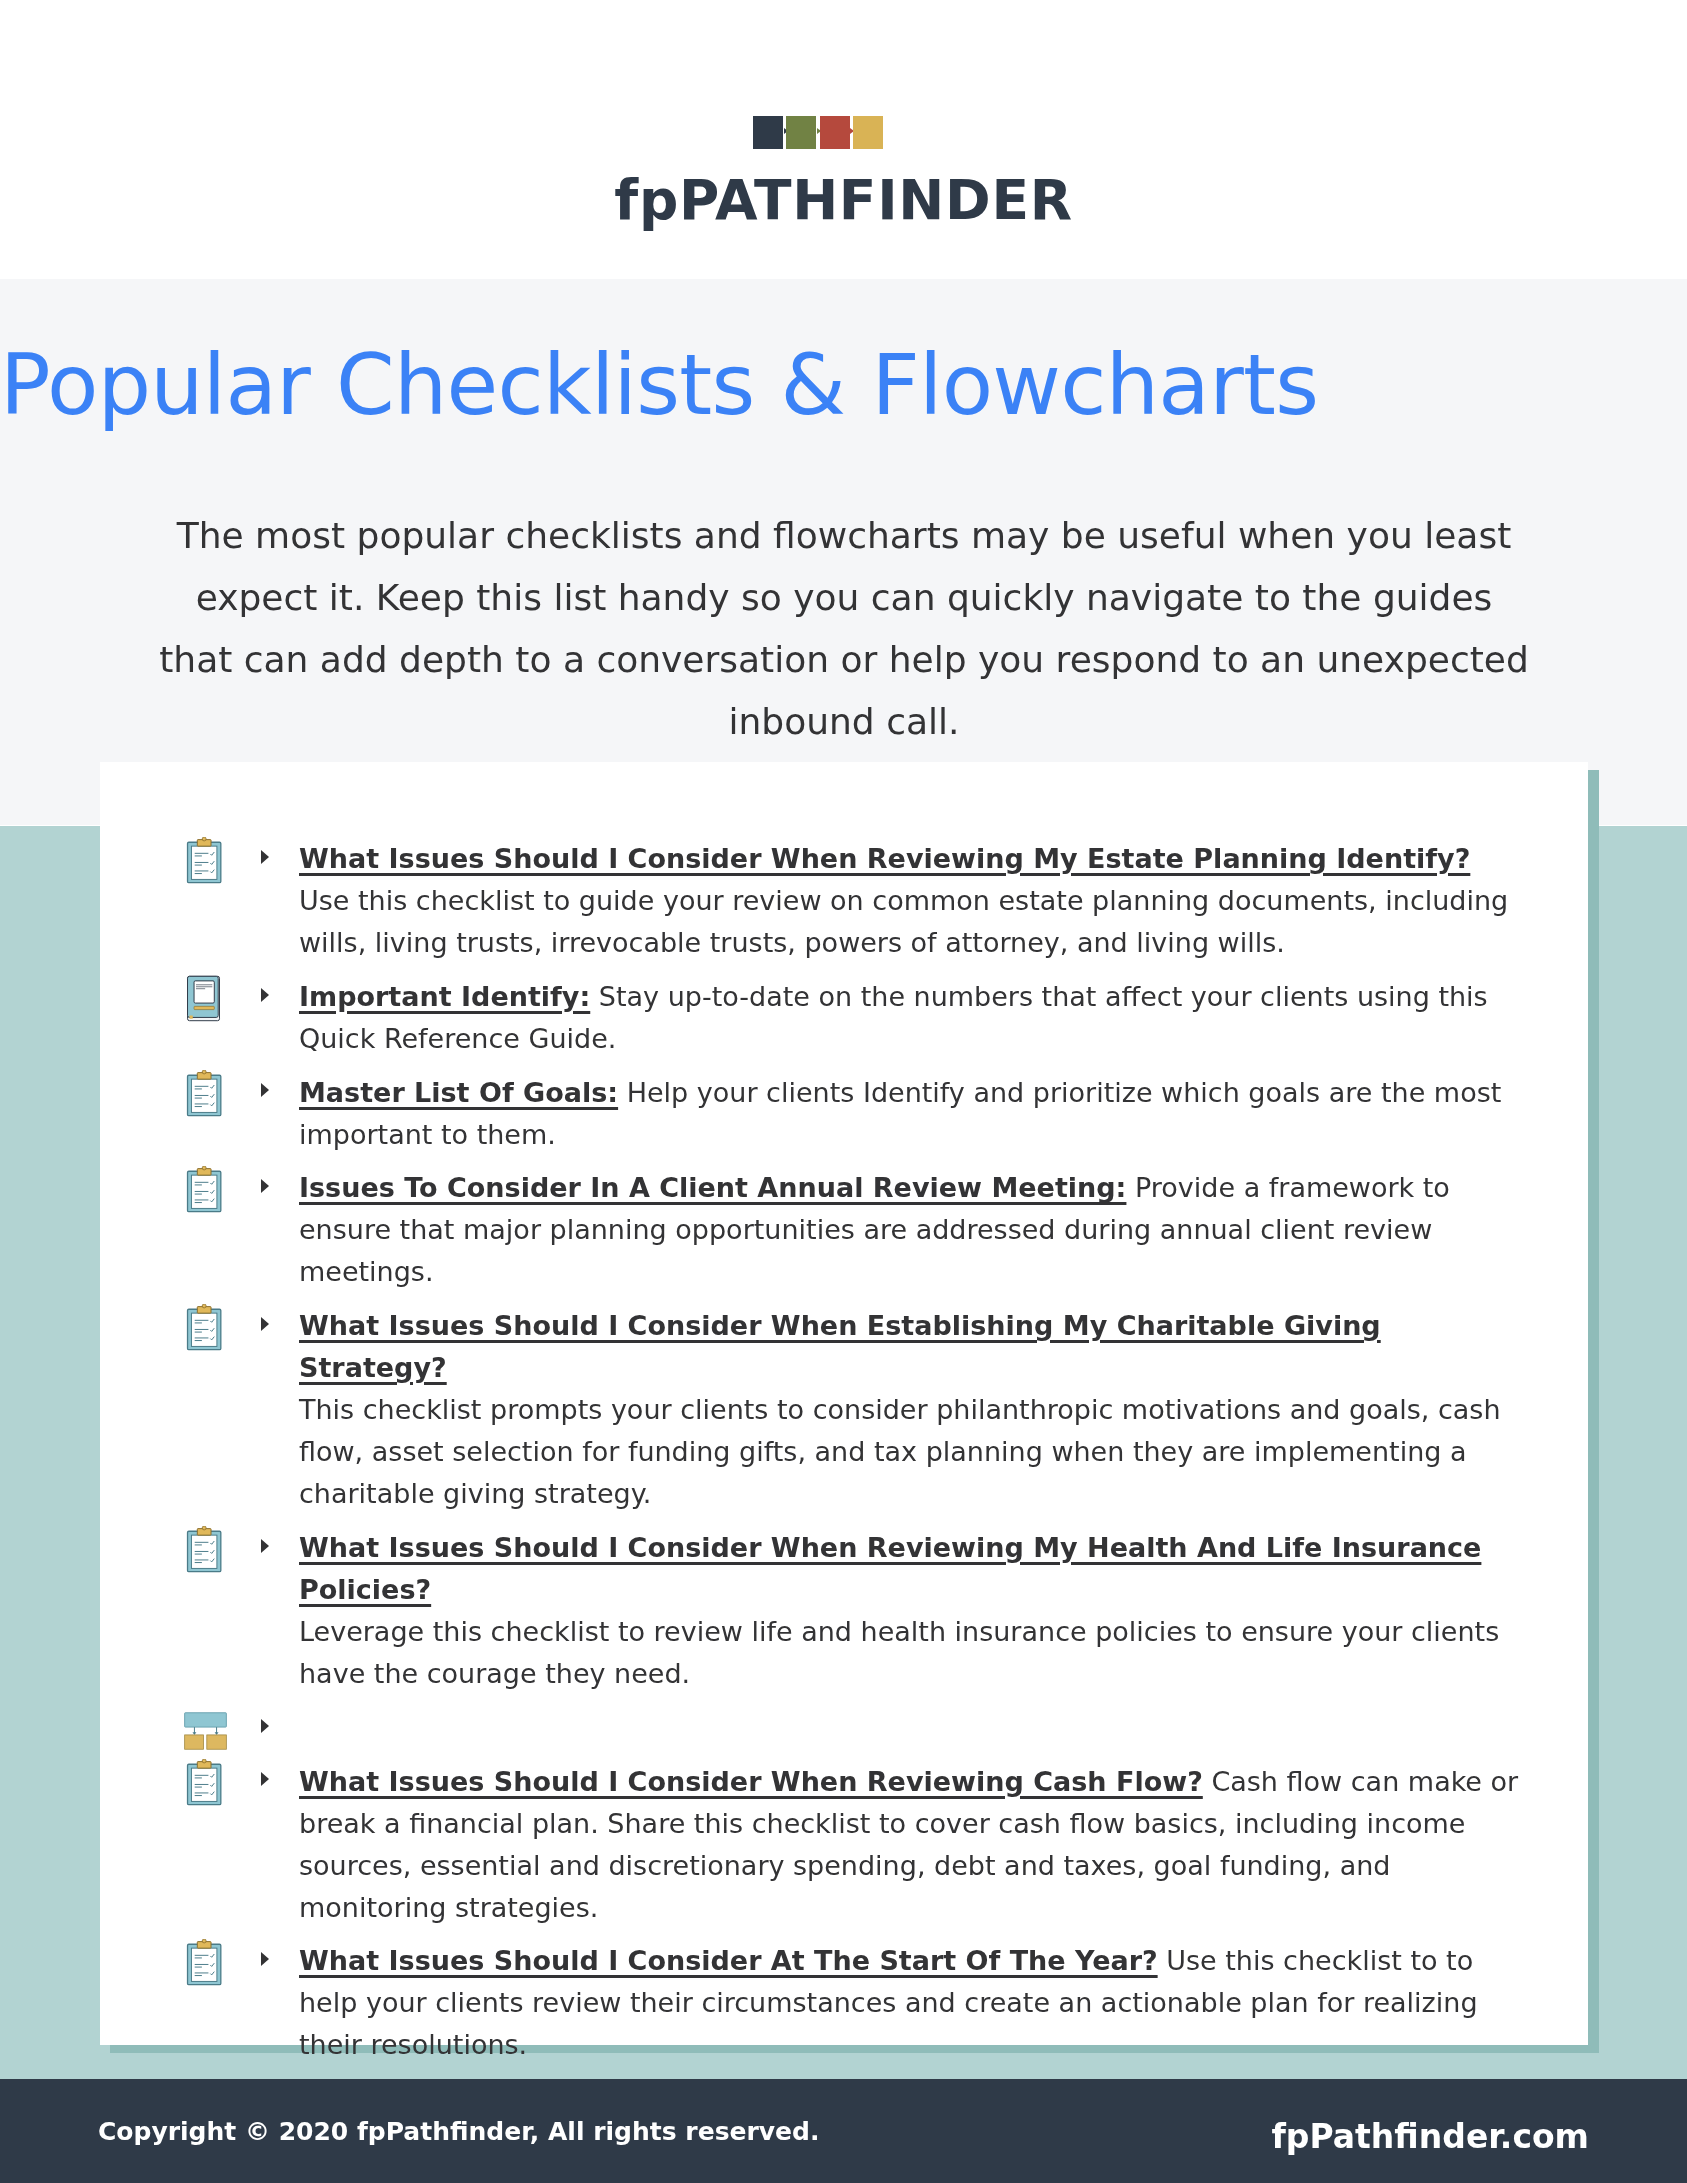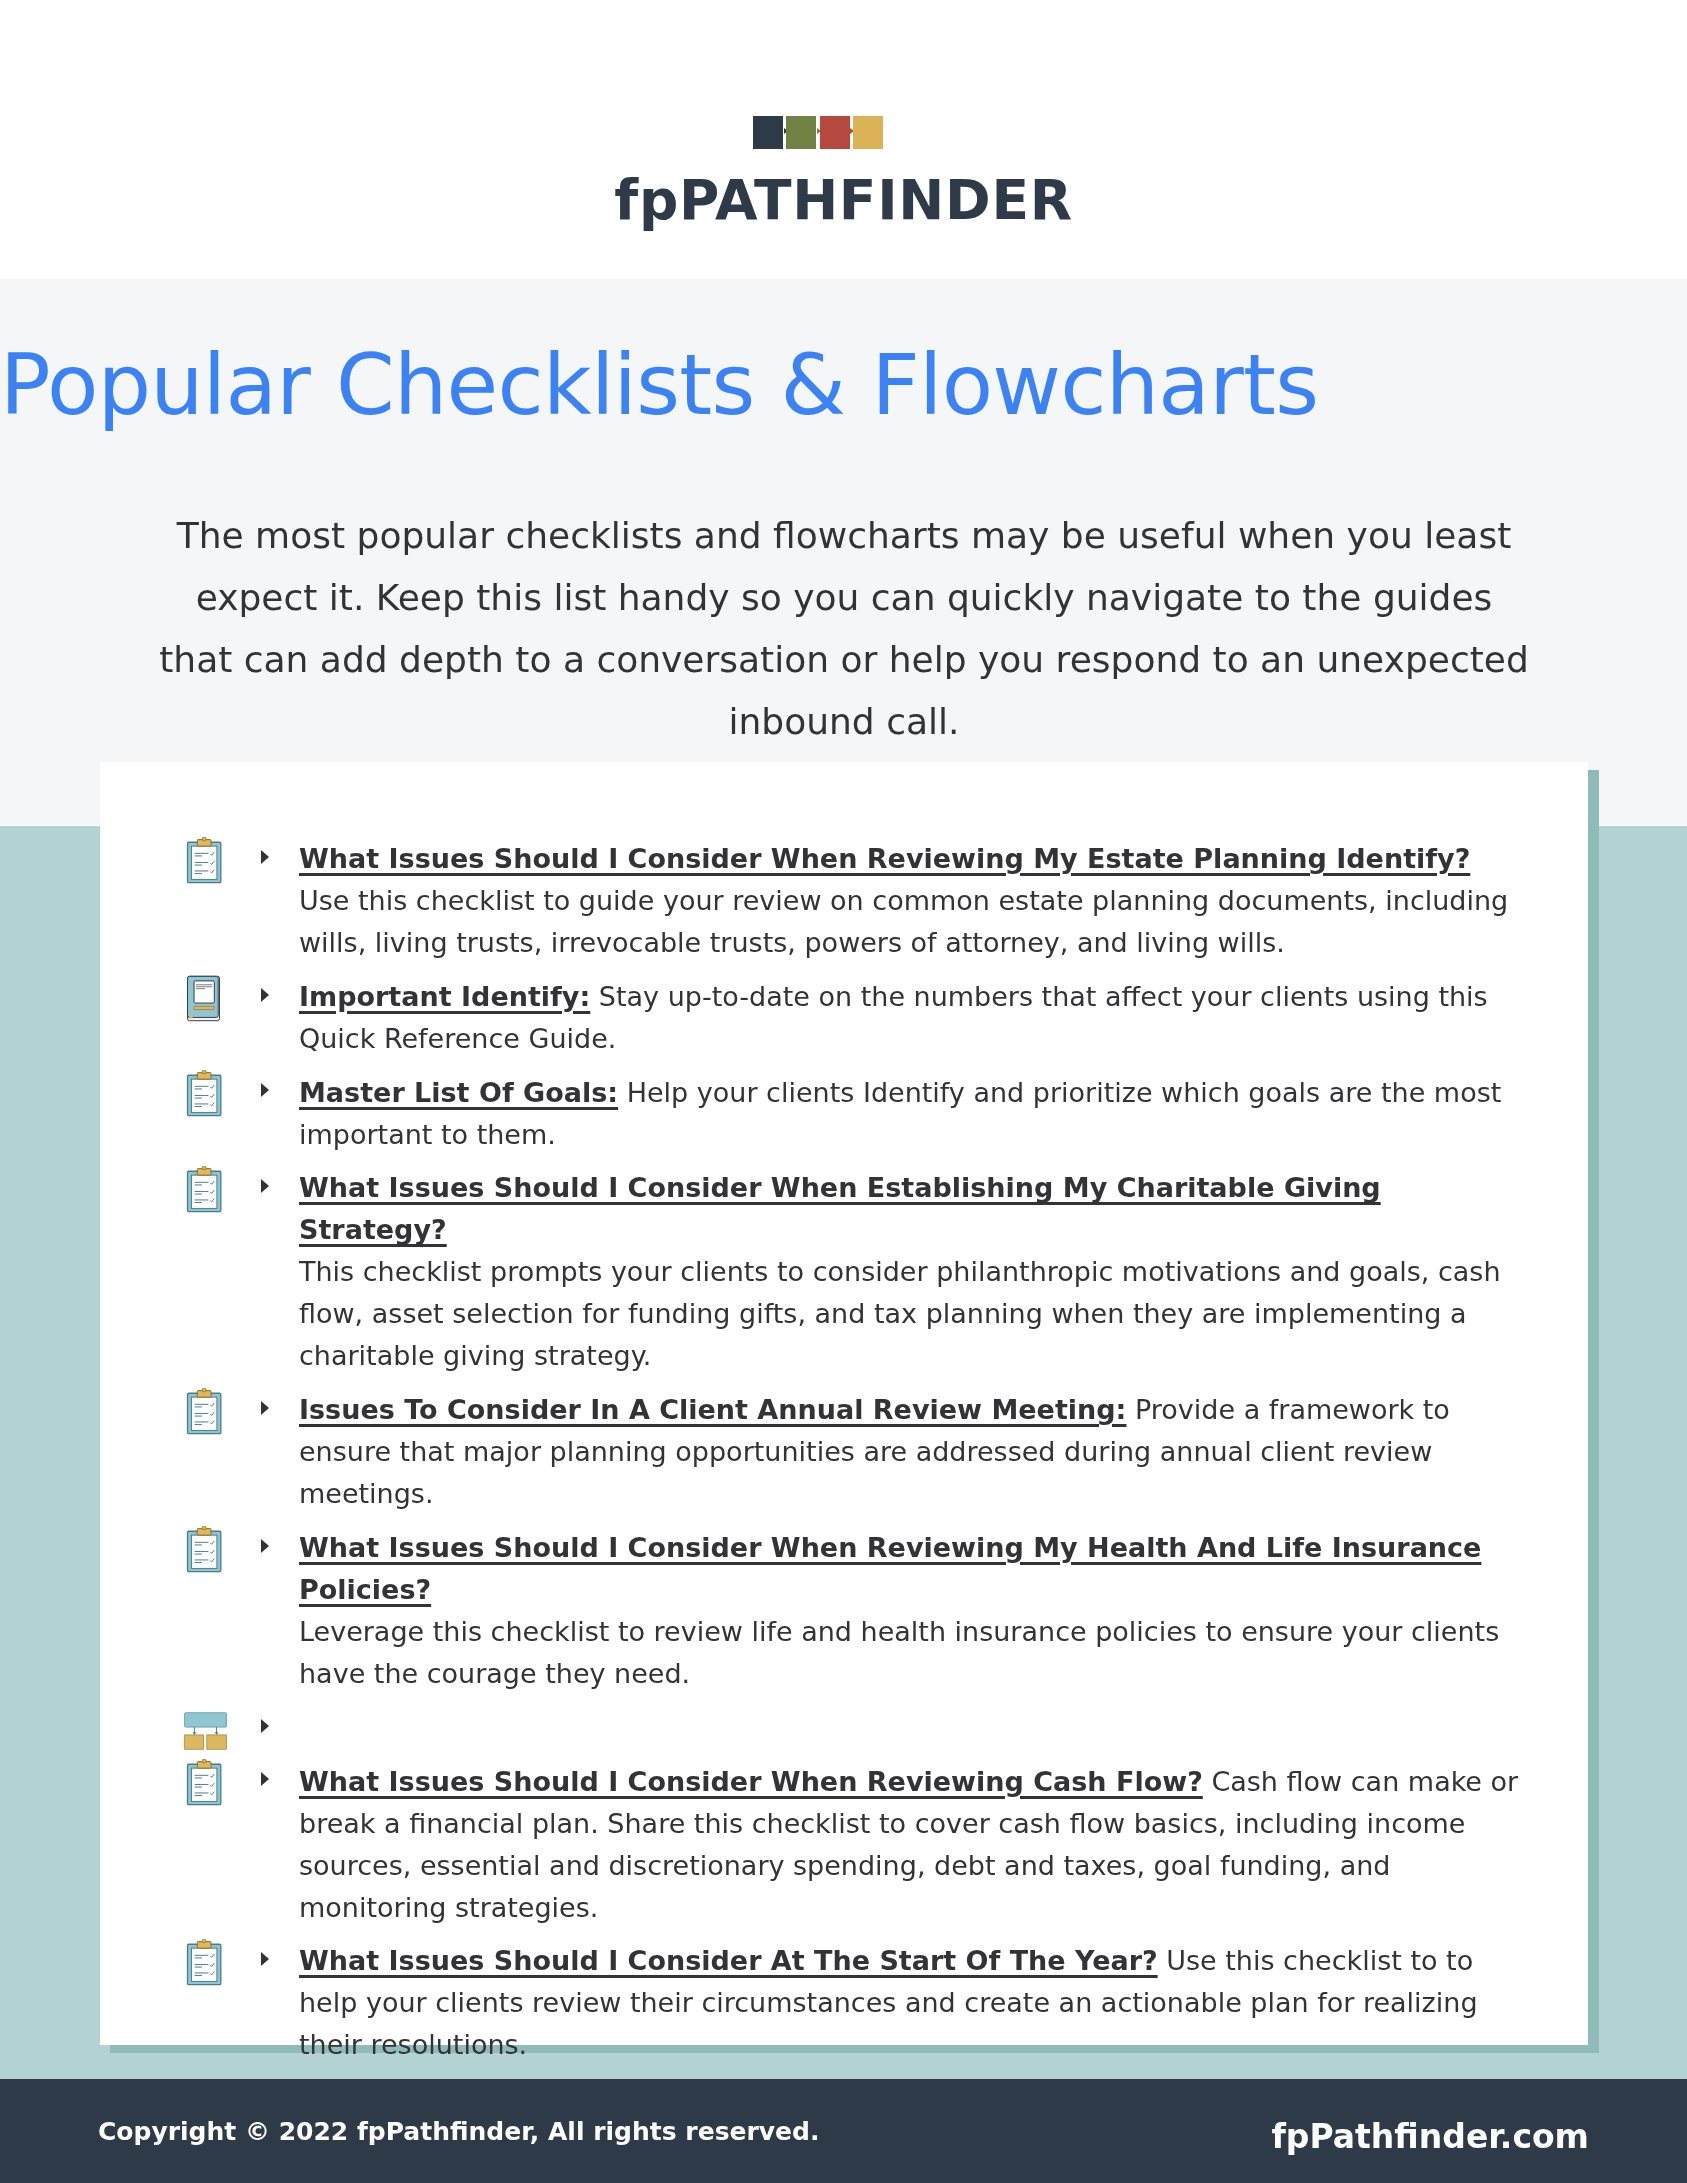--- a/index.html
+++ b/index.html
@@ -141,44 +141,44 @@
     <line x1="13" y1="43" x2="24" y2="43" stroke="#4a7b88" stroke-width="1.5"></line>
     <polyline points="37,40 39,42 43,37" fill="none" stroke="#4a7b88" stroke-width="1.5"></polyline>
     <line x1="13" y1="52" x2="34" y2="52" stroke="#4a7b88" stroke-width="1.5"></line>
     <line x1="13" y1="56" x2="24" y2="56" stroke="#4a7b88" stroke-width="1.5"></line>
     <polyline points="37,53 39,55 43,50" fill="none" stroke="#4a7b88" stroke-width="1.5"></polyline>
   </svg>
 </div>
       <div class="arrow-cell">
         <span class="arrow"></span>
       </div>
+      <div class="text"><a>Issues To Consider In A Client Annual Review Meeting:</a> <span>Provide a framework to ensure that major planning opportunities are addressed during annual client review meetings.</span></div>
+    </div>
+    <div class="item">
+      <div class="icon-cell">
+  <svg width="37" height="47" viewBox="0 0 56 72" style="top: -1.3px;">
+    <rect x="2" y="8" width="51" height="62" rx="2" fill="#8fc6d2" stroke="#4a7b88" stroke-width="2"></rect>
+    <rect x="8" y="14" width="39" height="51" fill="#ffffff" stroke="#4a7b88" stroke-width="1.5"></rect>
+    <rect x="17" y="4" width="21" height="10" rx="1" fill="#e0b85a" stroke="#8a6e2c" stroke-width="1.5"></rect>
+    <circle cx="27.5" cy="3" r="3" fill="#e0b85a" stroke="#8a6e2c" stroke-width="1.2"></circle>
+    <line x1="13" y1="25" x2="34" y2="25" stroke="#4a7b88" stroke-width="1.5"></line>
+    <line x1="13" y1="29" x2="24" y2="29" stroke="#4a7b88" stroke-width="1.5"></line>
+    <polyline points="37,26 39,28 43,23" fill="none" stroke="#4a7b88" stroke-width="1.5"></polyline>
+    <line x1="13" y1="39" x2="34" y2="39" stroke="#4a7b88" stroke-width="1.5"></line>
+    <line x1="13" y1="43" x2="24" y2="43" stroke="#4a7b88" stroke-width="1.5"></line>
+    <polyline points="37,40 39,42 43,37" fill="none" stroke="#4a7b88" stroke-width="1.5"></polyline>
+    <line x1="13" y1="52" x2="34" y2="52" stroke="#4a7b88" stroke-width="1.5"></line>
+    <line x1="13" y1="56" x2="24" y2="56" stroke="#4a7b88" stroke-width="1.5"></line>
+    <polyline points="37,53 39,55 43,50" fill="none" stroke="#4a7b88" stroke-width="1.5"></polyline>
+  </svg>
+</div>
+      <div class="arrow-cell">
+        <span class="arrow"></span>
+      </div>
       <div class="text"><a>What Issues Should I Consider When Establishing My Charitable Giving Strategy?</a><br><span>This checklist prompts your clients to consider philanthropic motivations and goals, cash flow, asset selection for funding gifts, and tax planning when they are implementing a charitable giving strategy.</span></div>
-    </div>
-    <div class="item">
-      <div class="icon-cell">
-  <svg width="37" height="47" viewBox="0 0 56 72" style="top: -1.3px;">
-    <rect x="2" y="8" width="51" height="62" rx="2" fill="#8fc6d2" stroke="#4a7b88" stroke-width="2"></rect>
-    <rect x="8" y="14" width="39" height="51" fill="#ffffff" stroke="#4a7b88" stroke-width="1.5"></rect>
-    <rect x="17" y="4" width="21" height="10" rx="1" fill="#e0b85a" stroke="#8a6e2c" stroke-width="1.5"></rect>
-    <circle cx="27.5" cy="3" r="3" fill="#e0b85a" stroke="#8a6e2c" stroke-width="1.2"></circle>
-    <line x1="13" y1="25" x2="34" y2="25" stroke="#4a7b88" stroke-width="1.5"></line>
-    <line x1="13" y1="29" x2="24" y2="29" stroke="#4a7b88" stroke-width="1.5"></line>
-    <polyline points="37,26 39,28 43,23" fill="none" stroke="#4a7b88" stroke-width="1.5"></polyline>
-    <line x1="13" y1="39" x2="34" y2="39" stroke="#4a7b88" stroke-width="1.5"></line>
-    <line x1="13" y1="43" x2="24" y2="43" stroke="#4a7b88" stroke-width="1.5"></line>
-    <polyline points="37,40 39,42 43,37" fill="none" stroke="#4a7b88" stroke-width="1.5"></polyline>
-    <line x1="13" y1="52" x2="34" y2="52" stroke="#4a7b88" stroke-width="1.5"></line>
-    <line x1="13" y1="56" x2="24" y2="56" stroke="#4a7b88" stroke-width="1.5"></line>
-    <polyline points="37,53 39,55 43,50" fill="none" stroke="#4a7b88" stroke-width="1.5"></polyline>
-  </svg>
-</div>
-      <div class="arrow-cell">
-        <span class="arrow"></span>
-      </div>
-      <div class="text"><a>Issues To Consider In A Client Annual Review Meeting:</a> <span>Provide a framework to ensure that major planning opportunities are addressed during annual client review meetings.</span></div>
     </div>
     <div class="item">
       <div class="icon-cell">
   <svg width="37" height="47" viewBox="0 0 56 72" style="top: -1.3px;">
     <rect x="2" y="8" width="51" height="62" rx="2" fill="#8fc6d2" stroke="#4a7b88" stroke-width="2"></rect>
     <rect x="8" y="14" width="39" height="51" fill="#ffffff" stroke="#4a7b88" stroke-width="1.5"></rect>
     <rect x="17" y="4" width="21" height="10" rx="1" fill="#e0b85a" stroke="#8a6e2c" stroke-width="1.5"></rect>
     <circle cx="27.5" cy="3" r="3" fill="#e0b85a" stroke="#8a6e2c" stroke-width="1.2"></circle>
     <line x1="13" y1="25" x2="34" y2="25" stroke="#4a7b88" stroke-width="1.5"></line>
     <line x1="13" y1="29" x2="24" y2="29" stroke="#4a7b88" stroke-width="1.5"></line>
@@ -271,16 +271,16 @@
   </svg>
 </div>
       <div class="arrow-cell">
         <span class="arrow"></span>
       </div>
       <div class="text"><a>Should I Roll Over My Dormant Traditional 401(k)?</a> <span>Employ this flowchart to help your clients consider common issues before rolling over their 401(k).</span></div>
     </div>
   </div>
 
 <div class="footer">
-  <div class="footer-left">Copyright © 2022 fpPathfinder, All rights reserved.</div>
+  <div class="footer-left">Copyright © 2020 fpPathfinder, All rights reserved.</div>
   <div class="footer-right">fpPathfinder.com</div>
 </div>
 
 
 </body></html>

